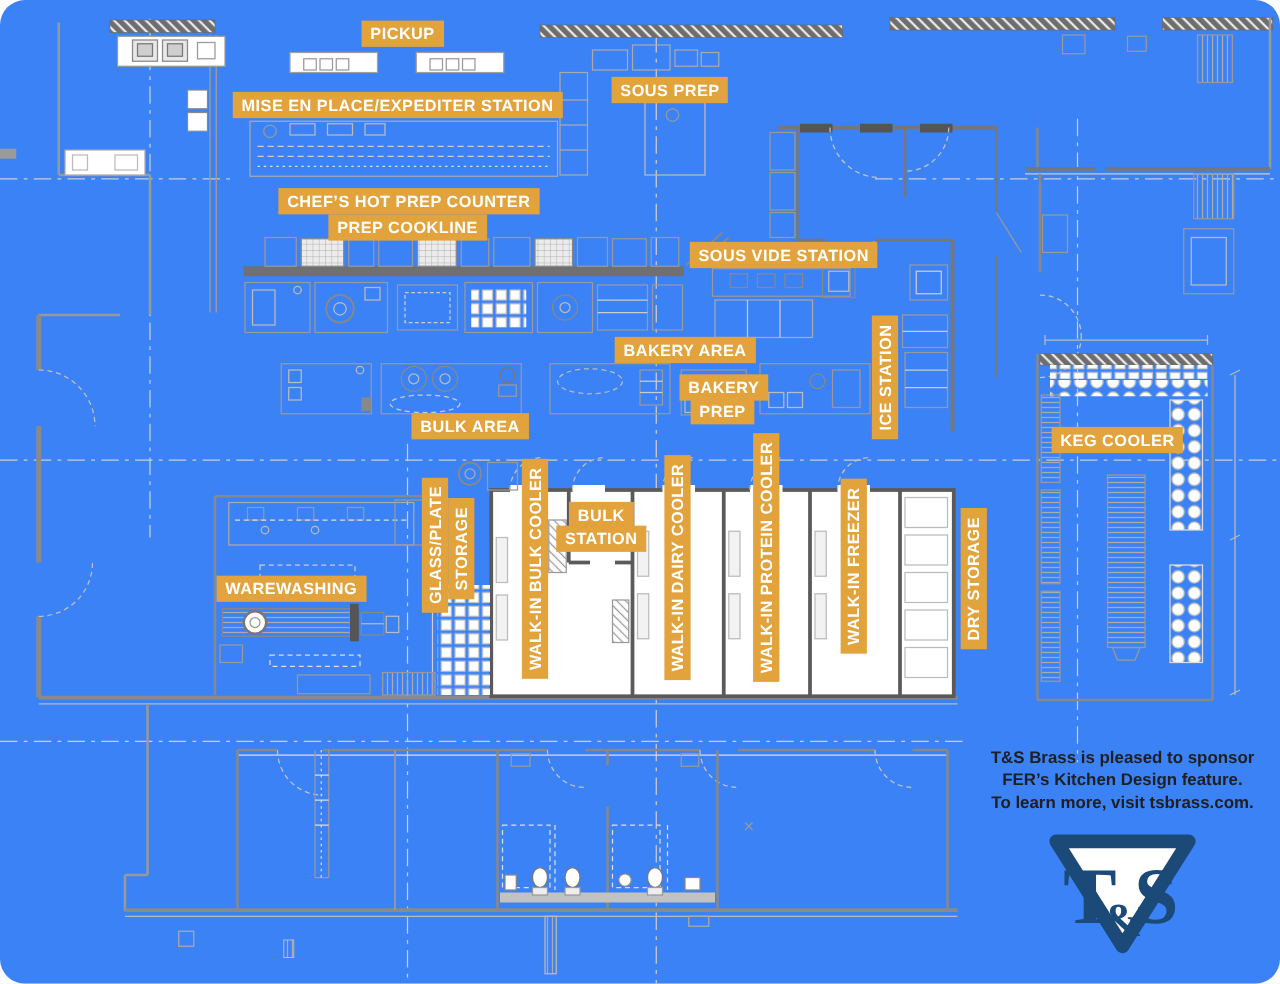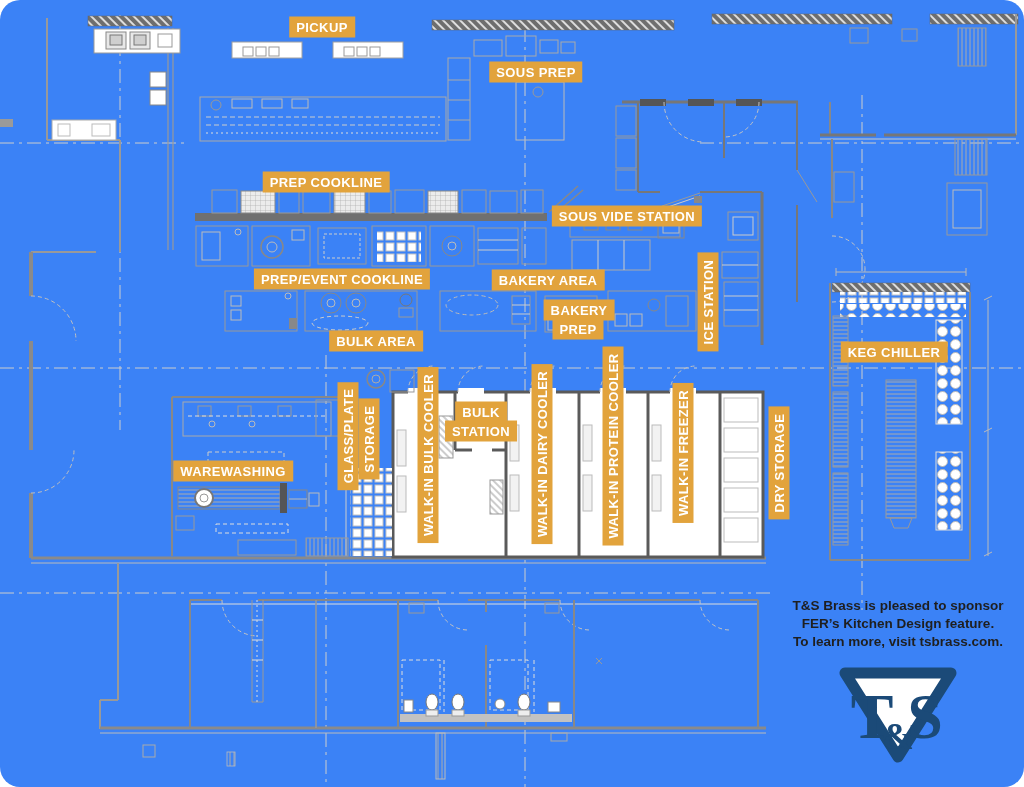--- a/index.html
+++ b/index.html
@@ -426,30 +426,31 @@
       <rect x="548" y="702" width="12" height="10" stroke="#888"></rect>
     </g>
     <path d="M596,658 l6,6 M602,658 l-6,6" stroke="#999" stroke-width="1"></path>
     <rect x="551" y="733" width="16" height="8" stroke="#aaa" stroke-width="1"></rect>
     <rect x="436" y="733" width="9" height="46" fill="url(#vstripe4)" stroke="#bbb" stroke-width="1"></rect>
   </g>
 </svg>
 
 <div class="labels">
   <div class="lbl" style="left:322px;top:27px">PICKUP</div>
+  <div class="lbl" style="left:318px;top:84px">MISE EN PLACE/EXPEDITER STATION</div>
   <div class="lbl" style="left:536px;top:72px">SOUS PREP</div>
+  <div class="lbl" style="left:327px;top:161px">CHEF’S HOT PREP COUNTER</div>
   <div class="lbl" style="left:326px;top:182px">PREP COOKLINE</div>
-  <div class="lbl" style="left:627px;top:216px">SOUS VIDE STATION</div>
-  <div class="lbl" style="left:342px;top:279px">PREP/EVENT COOKLINE</div>
+  <div class="lbl" style="left:627px;top:204px">SOUS VIDE STATION</div>
   <div class="lbl" style="left:548px;top:280px">BAKERY AREA</div>
   <div class="lbl" style="left:579px;top:310px">BAKERY</div>
   <div class="lbl" style="left:578px;top:329px">PREP</div>
   <div class="lbl" style="left:376px;top:341px">BULK AREA</div>
   <div class="lbl v" style="left:708px;top:302px">ICE STATION</div>
-  <div class="lbl" style="left:894px;top:352px">KEG CHILLER</div>
+  <div class="lbl" style="left:894px;top:352px">KEG COOLER</div>
   <div class="lbl v" style="left:348px;top:436px">GLASS/PLATE</div>
   <div class="lbl v" style="left:369px;top:439px">STORAGE</div>
   <div class="lbl" style="left:481px;top:412px">BULK</div>
   <div class="lbl" style="left:481px;top:431px">STATION</div>
   <div class="lbl v" style="left:428px;top:455px">WALK-IN BULK COOLER</div>
   <div class="lbl v" style="left:542px;top:454px">WALK-IN DAIRY COOLER</div>
   <div class="lbl v" style="left:613px;top:446px">WALK-IN PROTEIN COOLER</div>
   <div class="lbl v" style="left:683px;top:453px">WALK-IN FREEZER</div>
   <div class="lbl v" style="left:779px;top:463px">DRY STORAGE</div>
   <div class="lbl" style="left:233px;top:471px">WAREWASHING</div>

